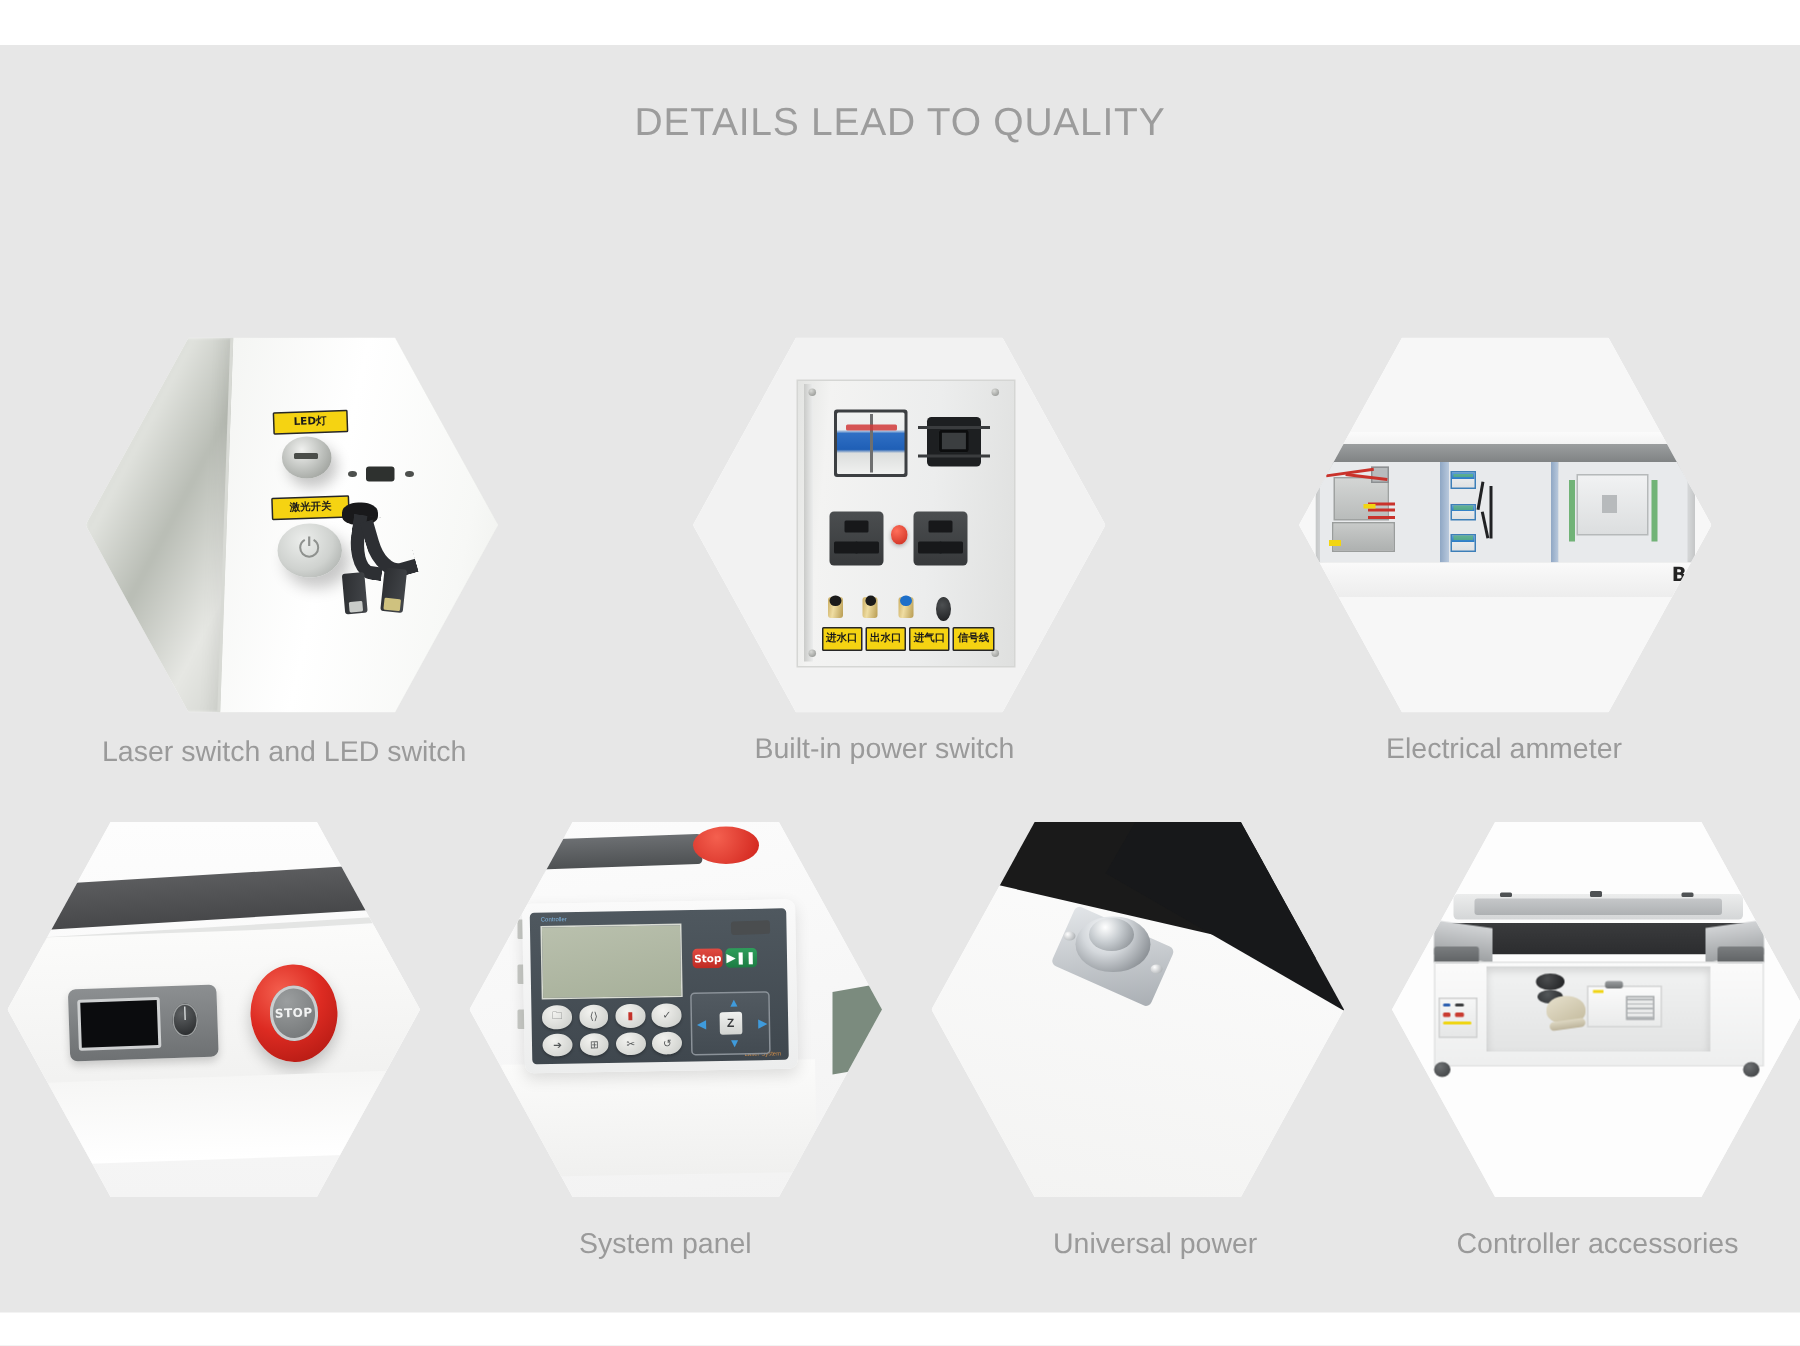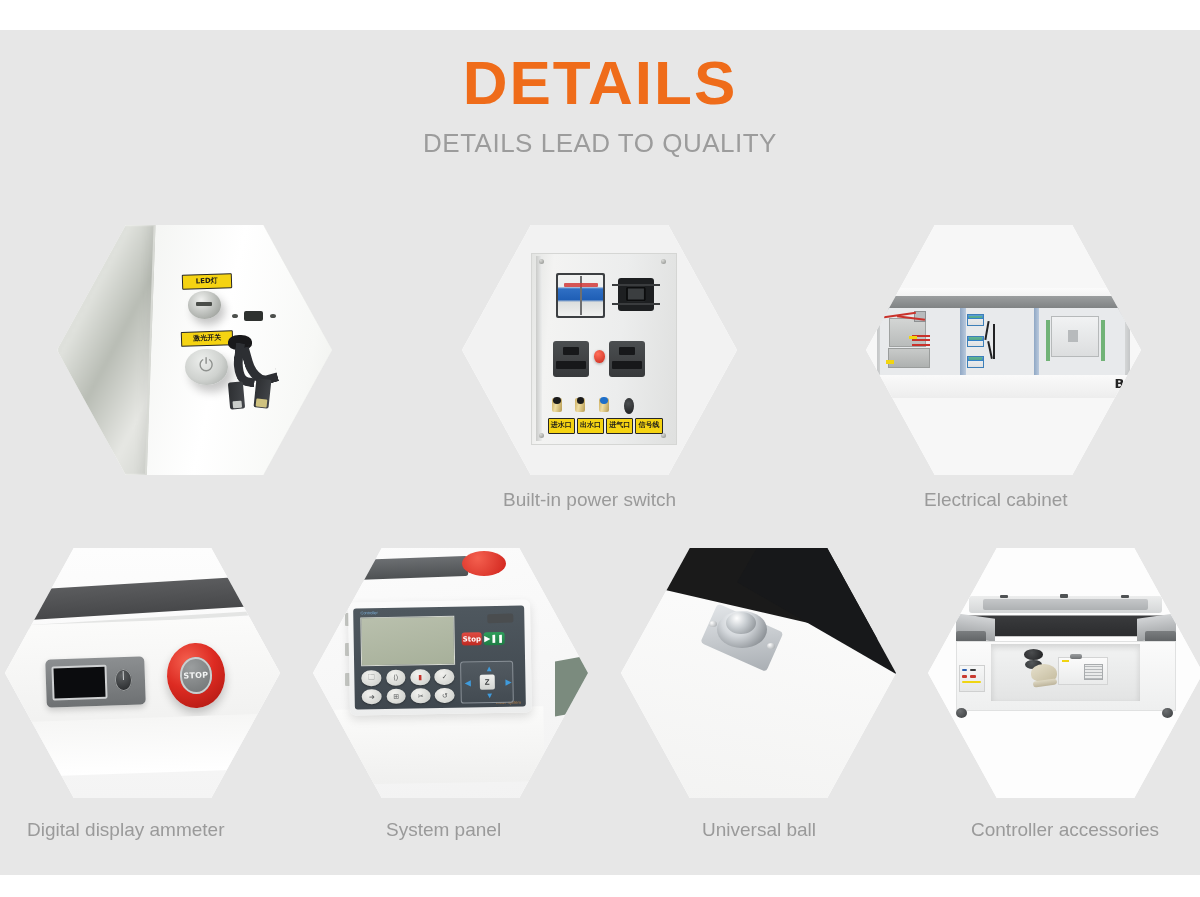--- a/index.html
+++ b/index.html
@@ -608,21 +608,20 @@
   .p7-w1 { left:10%; top:64%; } .p7-w2 { left:85%; top:64%; }
 </style>
 </head>
 <body>
 
 <div id="page">
 
   <div class="bg-band"></div>
 
   <div class="header">
-    <div class="title">DETAILS</div>
     <div class="subtitle">DETAILS LEAD TO QUALITY</div>
   </div>
 
   <div class="grid">
 
     <div class="cell" style="left:57px; top:225px; width:275px; height:250px;">
       <div class="hex">
         <div class="photo">
           <div class="p1-bg"></div>
           <div class="p1-door"></div>
@@ -639,20 +638,21 @@
           <div class="p1-cable">
             <div class="p1-knob"></div>
             <div class="p1-wire1"></div>
             <div class="p1-wire2"></div>
             <div class="p1-usbA"></div>
             <div class="p1-usbB"></div>
           </div>
         </div>
       </div>
     </div>
+    <div class="caption" style="left:68px; top:491px;">Laser switch and LED switch</div>
 
     <div class="cell" style="left:462px; top:225px; width:275px; height:250px;">
       <div class="hex">
         <div class="photo">
           <div class="p2-bg"></div>
           <div class="p2-box">
             <div class="p2-strip"></div>
             <div class="p2-screw p2-sc1"></div>
             <div class="p2-screw p2-sc2"></div>
             <div class="p2-screw p2-sc3"></div>
@@ -727,21 +727,21 @@
               <div class="p3-green p3-g1"></div>
               <div class="p3-ctrl"></div>
               <div class="p3-green p3-g2"></div>
             </div>
           </div>
           <div class="p3-base"></div>
           <div class="p3-logo">B</div>
         </div>
       </div>
     </div>
-    <div class="caption" style="left:924px; top:489px;">Electrical cabinet</div>
+    <div class="caption" style="left:924px; top:489px;">Electrical ammeter</div>
 
     <div class="cell" style="left:5px; top:548px; width:275px; height:250px;">
       <div class="hex">
         <div class="photo">
           <div class="p4-bg"></div>
           <div class="p4-darkband"></div>
           <div class="p4-line"></div>
           <div class="p4-panelbody"></div>
           <div class="p4-meter">
             <div class="p4-lcd"></div>
@@ -749,21 +749,20 @@
           </div>
           <div class="p4-stop">
             <div class="p4-stop-in">
               <span>STOP</span>
             </div>
           </div>
           <div class="p4-bottom"></div>
         </div>
       </div>
     </div>
-    <div class="caption" style="left:27px; top:819px;">Digital display ammeter</div>
 
     <div class="cell" style="left:313px; top:548px; width:275px; height:250px;">
       <div class="hex">
         <div class="photo">
           <div class="p5-bg"></div>
           <div class="p5-topbar2"></div>
           <div class="p5-topbar"></div>
           <div class="p5-red"></div>
           <div class="p5-greenblock"></div>
           <div class="p5-base"></div>
@@ -810,21 +809,21 @@
           <div class="p6-black"></div>
           <div class="p6-black2"></div>
           <div class="p6-flange"></div>
           <div class="p6-dome"></div>
           <div class="p6-ball"></div>
           <div class="p6-screw p6-sc1"></div>
           <div class="p6-screw p6-sc2"></div>
         </div>
       </div>
     </div>
-    <div class="caption" style="left:702px; top:819px;">Universal ball</div>
+    <div class="caption" style="left:702px; top:819px;">Universal power</div>
 
     <div class="cell" style="left:928px; top:548px; width:275px; height:250px;">
       <div class="hex">
         <div class="photo">
           <div class="p7-bg"></div>
           <div class="p7-lid"></div>
           <div class="p7-lid-in"></div>
           <div class="p7-lid-knob p7-lk1"></div>
           <div class="p7-lid-knob p7-lk2"></div>
           <div class="p7-lid-knob p7-lk3"></div>

